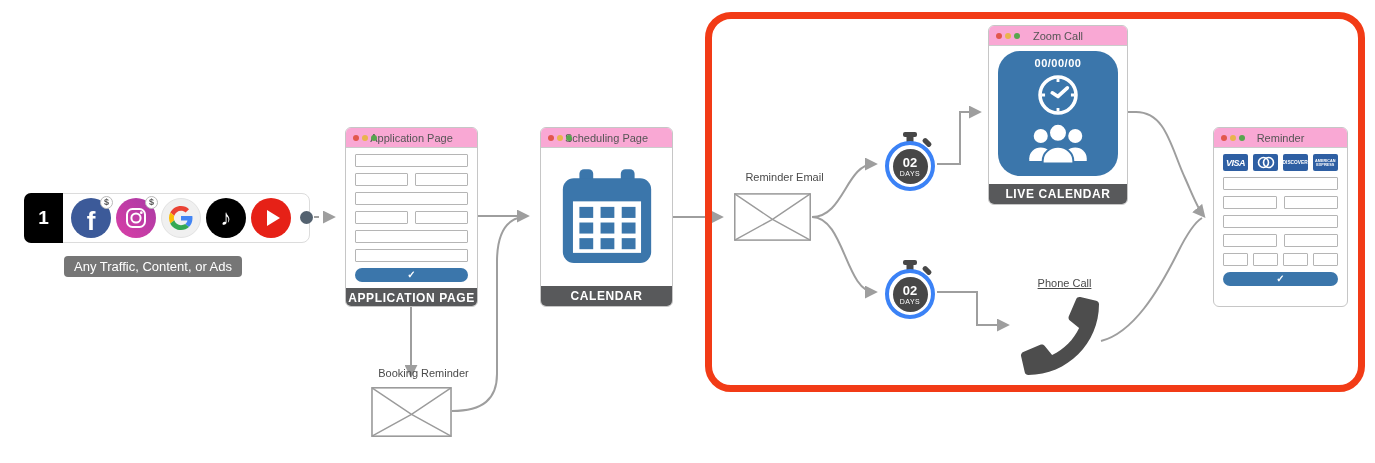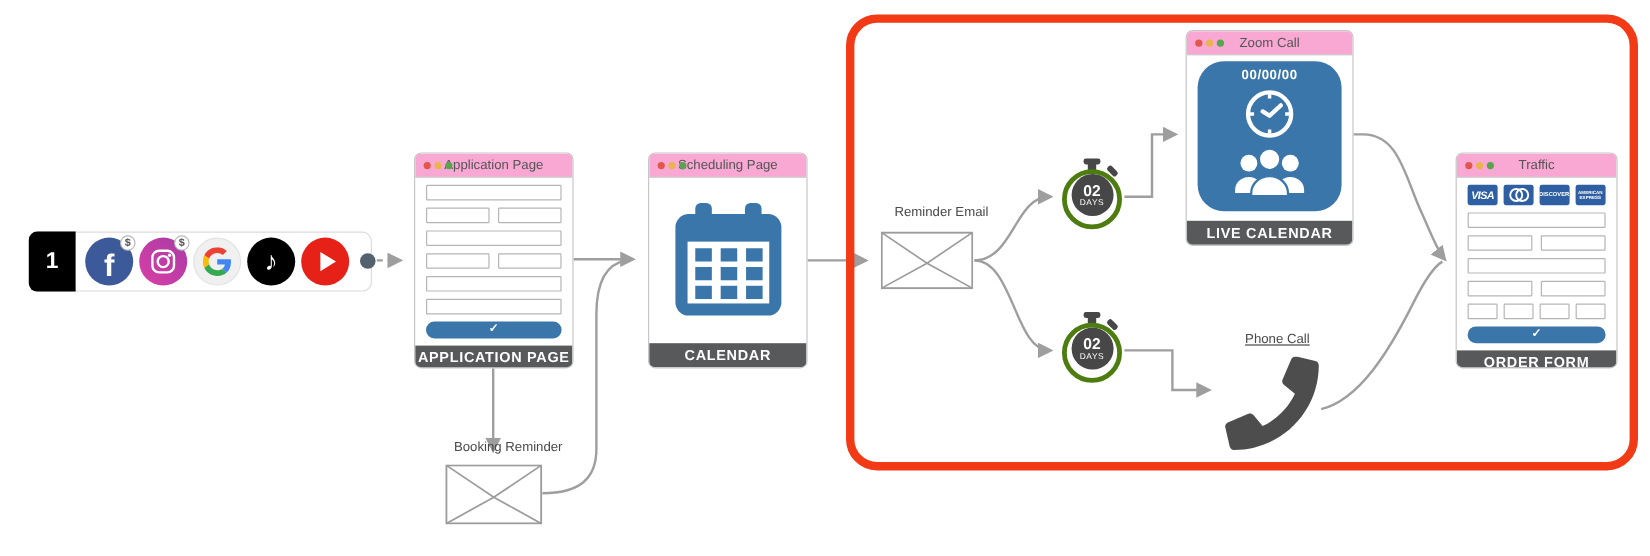--- a/index.html
+++ b/index.html
@@ -80,21 +80,21 @@
 
   
   .timer { position:absolute; width:54px; height:62px; z-index:2; }
   .timer-cap { position:absolute; left:50%; transform:translateX(-50%); top:0; width:14px; height:5px;
     background:#474747; border-radius:2px; }
   .timer-stem { position:absolute; left:50%; transform:translateX(-50%); top:4px; width:7px; height:6px;
     background:#474747; }
   .timer-knob { position:absolute; right:5px; top:8px; width:10px; height:5px; background:#474747;
     border-radius:2px; transform:rotate(45deg); }
   .timer-face { position:absolute; top:9px; left:2px; width:50px; height:50px; border-radius:50%;
-    border:4px solid #4d7c0f; background:#fff; display:flex; align-items:flex-start; justify-content:center; }
+    border:4px solid #3b82f6; background:#fff; display:flex; align-items:center; justify-content:center; }
   .timer-inner { width:35px; height:35px; border-radius:50%; background:#474747; color:#fff;
     display:flex; flex-direction:column; align-items:center; justify-content:center; line-height:1; }
   .timer-val { font-size:13px; font-weight:bold; }
   .timer-unit { font-size:7px; letter-spacing:.5px; margin-top:1px; }
 
   .phone-icon { position:absolute; left:1018px; top:297px; z-index:2; }
 </style>
 </head>
 <body>
 
@@ -146,20 +146,21 @@
       </div>
       <div class="sicon tt">
         <span class="tt-note">♪</span>
       </div>
       <div class="sicon yt">
         <span class="yt-play"></span>
       </div>
     </div>
   </div>
   <div class="conn-dot"></div>
+  <div class="traffic-caption">Any Traffic, Content, or Ads</div>
 
   <div class="window" style="left:345px; top:127px; width:133px; height:180px;">
     <div class="titlebar">
       <span class="dots">
           <span class="dot r"></span>
           <span class="dot y"></span>
           <span class="dot g"></span>
         </span>
       <span class="wtitle">Application Page</span>
     </div>
@@ -292,21 +293,21 @@
     <path fill="#4D4D4D" d="M493.4 24.6l-104-24c-11.3-2.6-22.9 3.3-27.5 13.9l-48 112c-4.2 9.8-1.4 21.3 6.9 28l60.6 49.6c-36 76.7-98.9 140.5-177.2 177.2l-49.6-60.6c-6.8-8.3-18.2-11.1-28-6.9l-112 48C3.9 366.5-2 378.1.6 389.4l24 104C27.1 504.2 36.7 512 48 512c256.1 0 464-207.5 464-464 0-11.2-7.7-20.9-18.6-23.4z"></path>
   </svg>
 
   <div class="window" style="left:1213px; top:127px; width:135px; height:180px;">
     <div class="titlebar">
       <span class="dots">
           <span class="dot r"></span>
           <span class="dot y"></span>
           <span class="dot g"></span>
         </span>
-      <span class="wtitle">Traffic</span>
+      <span class="wtitle">Reminder</span>
     </div>
     <div class="win-body">
       <div class="cards-row">
         <div class="chip">
             <span class="visa-t">VISA</span>
           </div>
         <div class="chip" title="MasterCard">
           <svg width="20" height="13" viewBox="0 0 20 13">
             <circle cx="7.5" cy="6.5" r="5" fill="none" stroke="#fff" stroke-width="1.6"></circle>
             <circle cx="12.5" cy="6.5" r="5" fill="none" stroke="#fff" stroke-width="1.6"></circle>
@@ -330,18 +331,17 @@
           <div class="field"></div>
         </div>
       <div class="frow4">
         <div class="field"></div>
           <div class="field"></div>
         <div class="field"></div>
           <div class="field"></div>
       </div>
       <div class="btn-check">✓</div>
     </div>
-    <div class="footerbar">ORDER FORM</div>
   </div>
 
   <div class="highlight-rect"></div>
 
 </div>
 
 </body></html>

